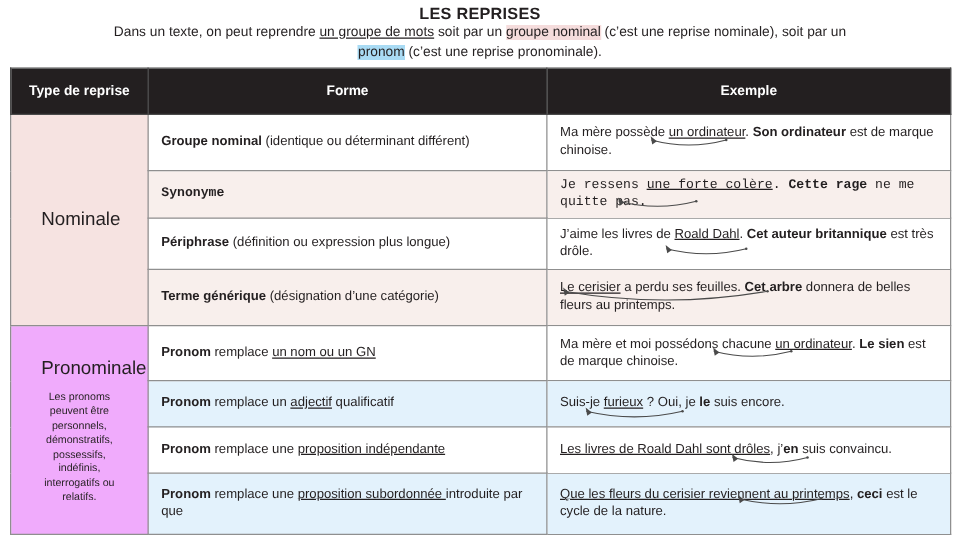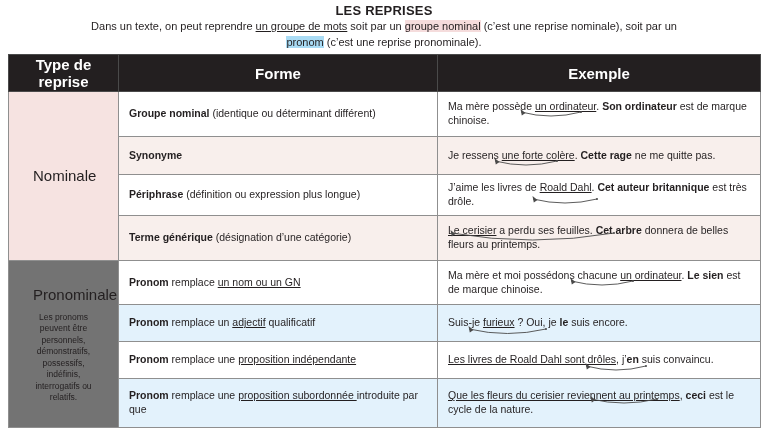--- a/index.html
+++ b/index.html
@@ -20,34 +20,34 @@
   .u{text-decoration:underline;text-underline-offset:1px;}
   .hl-pink{background:#f5dcdc;}
   .hl-blue{background:#a9dbf4;}
   table{
     border-collapse:collapse;table-layout:fixed;
     width:752px;margin-left:8px;
     border:1.5px solid #2e2a2b;
   }
   th{
     background:#231f20;color:#ffffff;
-    font-size:15px;font-weight:bold;height:34px;
+    font-size:11px;font-weight:bold;height:34px;
     border:1px solid #4a4a4a;text-align:center;
   }
   td{
     border:1px solid #8f8f8f;
     font-size:10.5px;line-height:1.32;
     padding:4px 10px;vertical-align:middle;
     background:#ffffff;
   }
   td.type-cell{text-align:center;padding:4px 24px;}
   .type-label{font-size:15px;font-weight:normal;}
   .type-sub{font-size:8.5px;line-height:1.35;margin-top:7px;}
   .g-pink td.type-cell{background:#f6e3e1;}
-  .g-blue td.type-cell{background:#737373;margin-left:48px;}
+  .g-blue td.type-cell{background:#f0abfc;margin-left:48px;}
   tr.shade.g-pink td.forme-cell, tr.shade.g-pink td.exemple-cell{background:#f8efec;}
   tr.shade.g-blue td.forme-cell, tr.shade.g-blue td.exemple-cell{background:#e3f2fc;}
   td.exemple-cell{position:relative;}
   svg.arrow{position:absolute;left:0;top:0;pointer-events:none;}
 </style>
 </head>
 <body>
 
 <div class="title">LES REPRISES</div>
 <p class="intro"><span>Dans un texte, on peut reprendre </span><span class="u">un groupe de mots</span><span> soit par un </span><span class="hl-pink">groupe nominal</span><span> (c’est une reprise nominale), soit par un </span><span class="hl-blue">pronom</span><span> (c’est une reprise pronominale).</span></p>
@@ -70,21 +70,21 @@
         <td class="type-cell" rowspan="4">
           <div class="type-label">Nominale</div>
         </td>
         <td class="forme-cell"><span style="font-weight: bold;">Groupe nominal</span><span> (identique ou déterminant différent)</span></td>
         <td class="exemple-cell"><span>Ma mère possède </span><span class="u">un ordinateur</span><span>. </span><span style="font-weight: bold;">Son ordinateur</span><span> est de marque chinoise.</span><svg class="arrow" width="323" height="45" viewBox="0 0 323 45">
             <path d="M 143 20 Q 113 28 83 20" fill="none" stroke="#4a4a4a" stroke-width="0.9"></path>
             <polygon points="82.5,17 87.5,21 83.8,23.5" fill="#4a4a4a"></polygon>
             <circle cx="143" cy="20" r="1" fill="#4a4a4a"></circle>
           </svg></td>
       </tr>
-      <tr class="g-pink shade" style="height: 38px;">
+      <tr class="g-pink shade" style="height: 38px; font-family: Liberation Mono, monospace;">
         <td class="forme-cell"><span style="font-weight: bold;">Synonyme</span></td>
         <td class="exemple-cell"><span>Je ressens </span><span class="u">une forte colère</span><span>. </span><span style="font-weight: bold;">Cette rage</span><span> ne me quitte pas.</span><svg class="arrow" width="323" height="38" viewBox="0 0 323 38">
             <path d="M 119 24 Q 88 32 57 24" fill="none" stroke="#4a4a4a" stroke-width="0.9"></path>
             <polygon points="56.5,21 61.5,25 57.8,27.5" fill="#4a4a4a"></polygon>
             <circle cx="119" cy="24" r="1" fill="#4a4a4a"></circle>
           </svg></td>
       </tr>
       <tr class="g-pink" style="height: 41px;">
         <td class="forme-cell"><span style="font-weight: bold;">Périphrase</span><span> (définition ou expression plus longue)</span></td>
         <td class="exemple-cell"><span>J’aime les livres de </span><span class="u">Roald Dahl</span><span>. </span><span style="font-weight: bold;">Cet auteur britannique</span><span> est très drôle.</span><svg class="arrow" width="323" height="38" viewBox="0 0 323 38">

